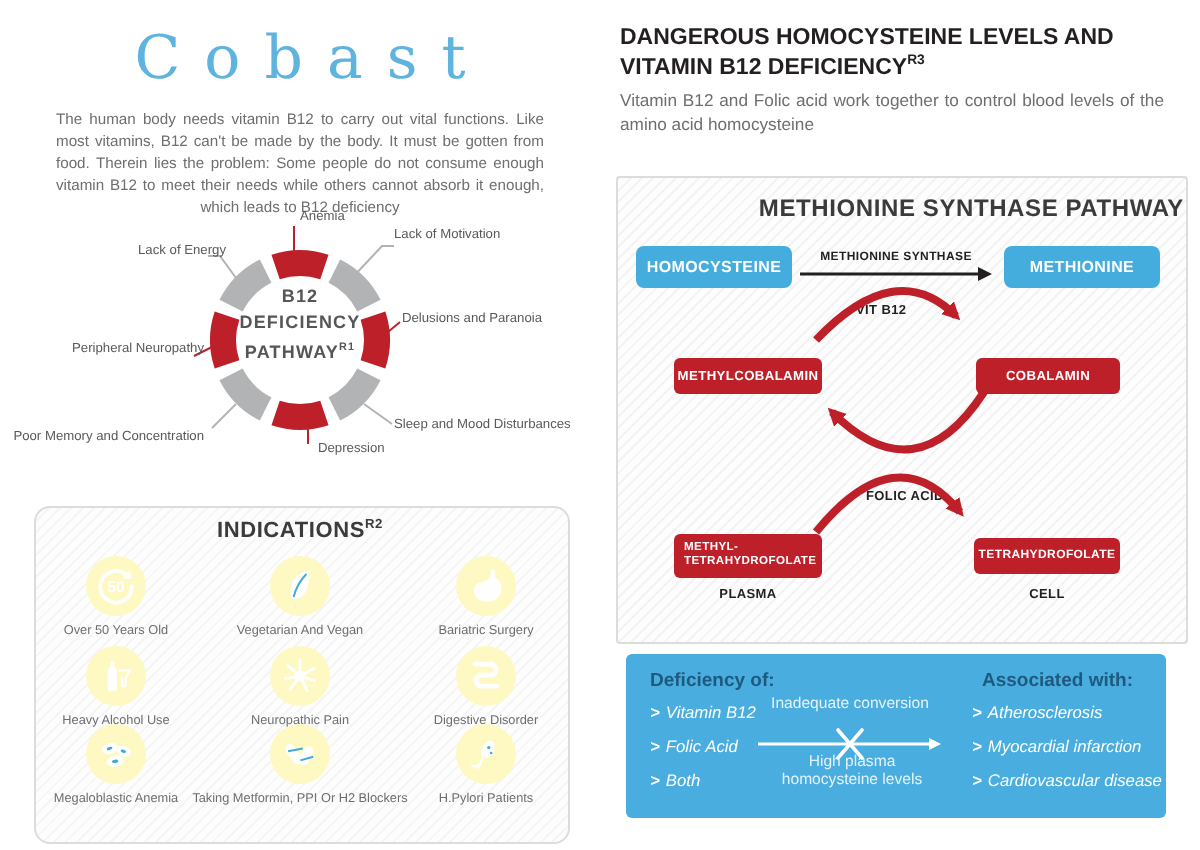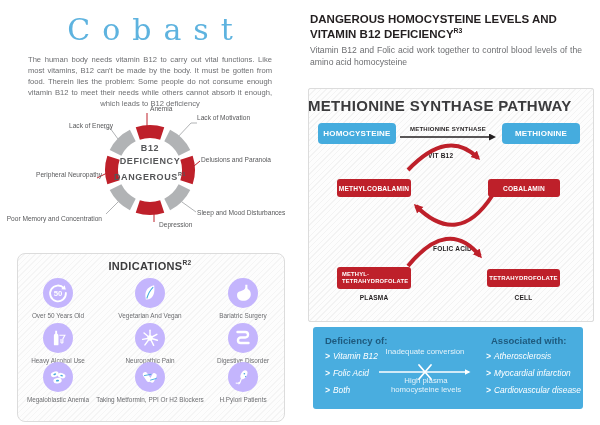--- a/index.html
+++ b/index.html
@@ -18,31 +18,31 @@
   .ra{text-align:right;}
   #wheel-center{left:100px;top:142px;width:100px;text-align:center;
         font-weight:700;font-size:9px;letter-spacing:.6px;color:#555658;line-height:13px;}
   sup{font-size:60%;}
   
   #ind-card{left:17px;top:253px;width:266px;height:167px;border:1px solid #dcdcdc;border-radius:8px;
         background:repeating-linear-gradient(135deg,#f5f5f5 0px,#f5f5f5 1px,#fdfdfd 1px,#fdfdfd 4px);}
   #ind-title{left:17px;top:259px;width:266px;text-align:center;font-weight:700;
         font-size:11px;color:#3b3b3d;letter-spacing:.3px;}
   .ind-cell{width:110px;text-align:center;}
-  .ind-circle{width:30px;height:30px;border-radius:50%;background:#c4b5fd;margin:0 auto;
+  .ind-circle{width:30px;height:30px;border-radius:50%;background:#fef9c3;margin:0 auto;
         display:flex;align-items:center;justify-content:center;}
   .ind-label{margin-top:4px;font-size:6.4px;color:#6d6e71;white-space:nowrap;}
   
   #r-head{left:310px;top:12px;width:282px;font-weight:700;font-size:11.5px;
         line-height:1.3;color:#231f20;}
   #r-sub{left:310px;top:44px;width:272px;font-size:8.6px;line-height:1.45;color:#6d6e71;text-align:justify;}
   #path-card{left:308px;top:88px;width:284px;height:232px;border:1px solid #dcdcdc;border-radius:2px;
         background:repeating-linear-gradient(135deg,#f3f3f3 0px,#f3f3f3 1px,#fdfdfd 1px,#fdfdfd 4px);}
-  #path-title{left:308px;top:97px;width:284px;text-align:left;font-weight:700;
-        font-size:15px;color:#3b3b3d;letter-spacing:.3px;}
+  #path-title{left:308px;top:97px;width:284px;text-align:right;font-weight:700;
+        font-size:12px;color:#3b3b3d;letter-spacing:.3px;}
   .node{box-sizing:border-box;display:flex;align-items:center;justify-content:center;
         color:#fff;font-weight:700;text-align:center;}
   .node-blue{background:#45acde;border-radius:4px;font-size:8px;letter-spacing:.2px;}
   .node-red{background:#be202a;border-radius:3px;font-size:6.6px;letter-spacing:.2px;}
   .tiny-label{font-weight:700;font-size:6.5px;color:#231f20;letter-spacing:.2px;white-space:nowrap;}
   
   #sum-box{left:313px;top:327px;width:270px;height:82px;background:#49addf;border-radius:3px;}
   .sum-title{font-weight:700;font-size:9.5px;color:#1e5a7e;}
   .sum-item{font-size:8.4px;color:#ffffff;white-space:nowrap;font-style:italic;}
   .sum-item .chev{font-weight:700;margin-right:3px;}
@@ -76,21 +76,21 @@
       <path d="M154 106 L154 117" stroke="#be202a"></path>
       <path d="M118 97 L106 109" stroke="#b1b3b5"></path>
       <path d="M107 68 L97 73" stroke="#be202a"></path>
       <path d="M118 34 L110 23 L104 23" stroke="#b1b3b5"></path>
     </g>
   </svg>
 
   <div class="abs" id="wheel-center">
     <div>B12</div>
     <div>DEFICIENCY</div>
-    <div><span>DANGEROUS</span><sup>R1</sup></div>
+    <div><span>PATHWAY</span><sup>R1</sup></div>
   </div>
 
   <div class="abs sym-label" style="left:150px;top:105px">Anemia</div>
   <div class="abs sym-label" style="left:197px;top:114px">Lack of Motivation</div>
   <div class="abs sym-label" style="left:201px;top:156px">Delusions and Paranoia</div>
   <div class="abs sym-label" style="left:197px;top:209px">Sleep and Mood Disturbances</div>
   <div class="abs sym-label" style="left:159px;top:221px">Depression</div>
   <div class="abs sym-label ra" style="left:0;top:215px;width:102px">Poor Memory and Concentration</div>
   <div class="abs sym-label ra" style="left:0;top:171px;width:102px">Peripheral Neuropathy</div>
   <div class="abs sym-label ra" style="left:0;top:122px;width:113px">Lack of Energy</div>

